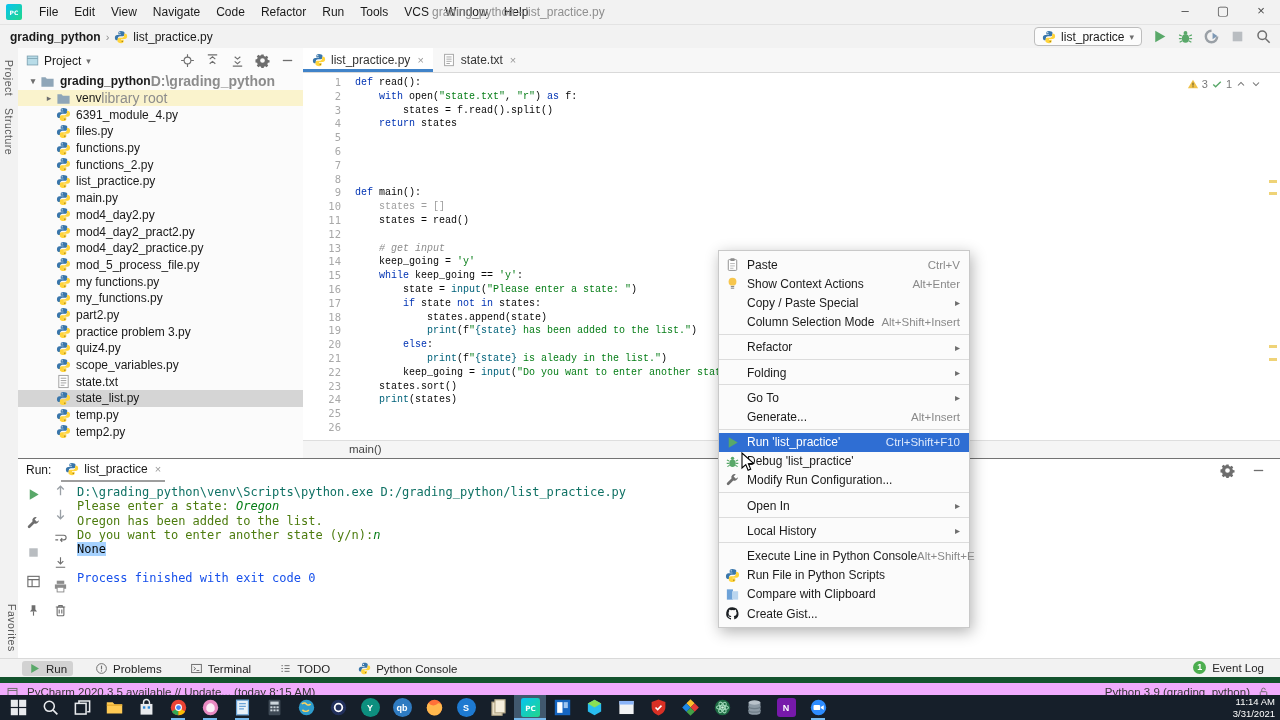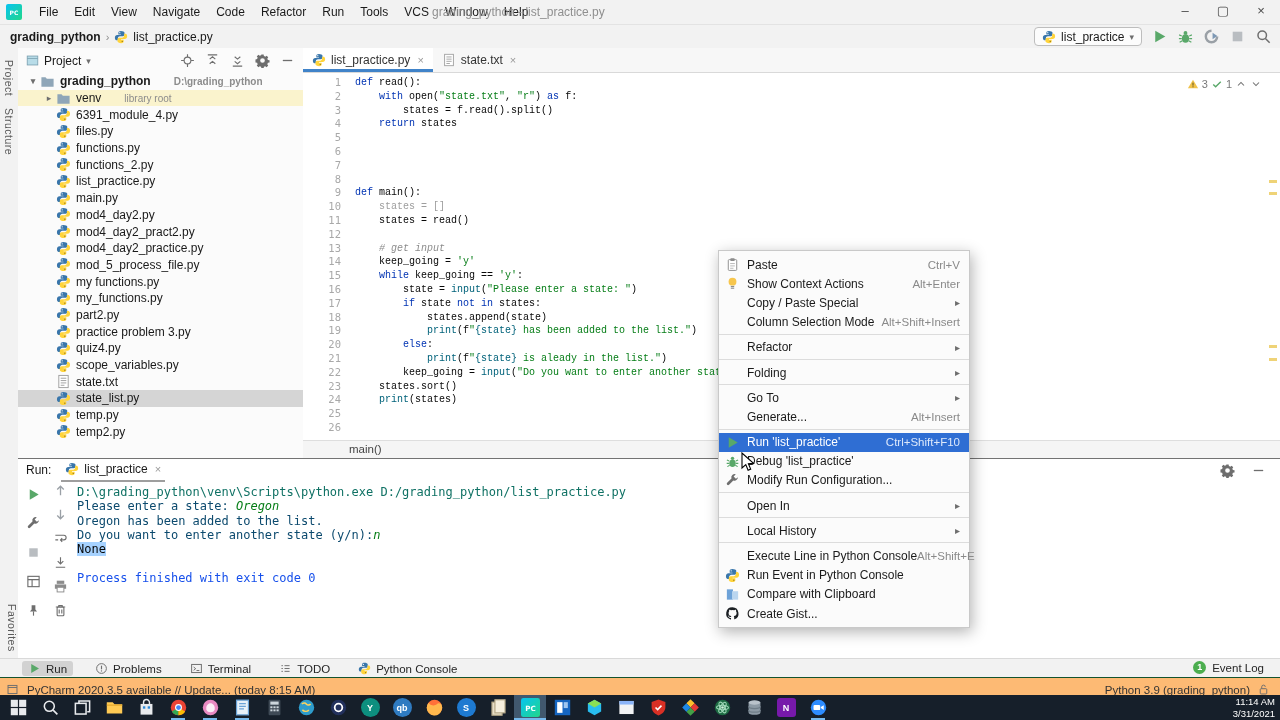--- a/index.html
+++ b/index.html
@@ -40,21 +40,21 @@
            border-right:1px solid #d9d9d9;overflow:hidden}
   .pheader{height:25px;display:flex;align-items:center;font-size:12px;padding-left:8px;gap:5px;color:#1a1a1a}
   .pbox{width:13px;height:13px}
   .ptools{position:absolute;right:8px;top:5px;display:flex;gap:10px}
   .ptools .pt{width:15px;height:15px}
   .tree-row{height:16.7px;display:flex;align-items:center;font-size:12px;
             padding-left:calc(8px + var(--depth,0)*16px);white-space:nowrap;cursor:default}
   .chev{width:14px;min-width:14px;font-size:9px;color:#6e6e6e;text-align:center}
   .ticon{width:15px;height:15px;min-width:15px;margin-right:5px}
   .tlabel{color:#1a1a1a}
-  .tsub{color:#8c8c8c;margin-left:23px;font-size:10px}
+  .tsub{color:#8c8c8c;margin-left:0;font-size:14px}
   .tree-row.sel{background:#d5d5d5}
   .tree-row.hl{background:#faf3cd}
   .tree-row.bold .tlabel{font-weight:bold}
 
   
   #editor{position:absolute;left:303px;top:48px;right:0;height:410px;background:#fff}
   #tabbar{height:24px;background:#f7f7f7;border-bottom:1px solid #d9d9d9;display:flex}
   .etab{display:flex;align-items:center;gap:5px;padding:0 9px;font-size:12px;color:#333}
   .etab.active{background:#fff;box-shadow:inset 0 -3px 0 #4083c9}
   .tabx{color:#9a9a9a;font-size:11px;margin-left:2px}
@@ -80,37 +80,37 @@
   .rtools{position:absolute;right:14px;top:4px;display:flex;gap:16px}
   .rtools .pt{width:15px;height:15px}
   .rstripe{position:absolute;left:3px;top:28px;width:24px;display:flex;flex-direction:column;
            gap:14px;align-items:center}
   .rstripe2{position:absolute;left:30px;top:24px;width:24px;display:flex;flex-direction:column;
             gap:9px;align-items:center}
   .rs-ic{width:15px;height:15px}
   #console{position:absolute;left:59px;top:26px;right:0}
   .console-line{height:14.3px;line-height:14.3px;font-family:"DejaVu Sans Mono",monospace;
                 font-size:12px;white-space:pre}
-  .seg-sys{color:#0f7164}.seg-out{color:#0c4a6e}.seg-inp{color:#067d17;font-style:italic}
+  .seg-sys{color:#0f7164}.seg-out{color:#4d7c0f}.seg-inp{color:#067d17;font-style:italic}
   .seg-info{color:#1750eb}.seg-sel{background:#a6d2ff;color:#080808}
 
   
   #bottombar{position:absolute;left:0;right:0;top:658px;height:19px;background:#f2f2f2;
              border-top:1px solid #d9d9d9;display:flex;align-items:center;padding-left:22px;gap:16px}
   .tw-btn{display:flex;align-items:center;gap:5px;font-size:11.5px;color:#262626;
           padding:1px 6px;border-radius:3px}
   .tw-btn.active{background:#d2d2d2}
   .tw-ic{width:13px;height:13px}
   #eventlog{position:absolute;right:16px;top:2px;display:flex;gap:6px;align-items:center;font-size:11.5px;color:#262626}
   .badge{width:13px;height:13px;border-radius:50%;background:#4cae4f;color:#fff;font-size:9px;
          text-align:center;line-height:13px;font-weight:bold}
 
   
-  #statusbar{position:absolute;left:0;right:0;top:677px;height:18px;background:#fdba74;
-             border-top:1px solid #14532d;font-size:11.5px;color:#333;display:flex;align-items:flex-end}
+  #statusbar{position:absolute;left:0;right:0;top:677px;height:18px;background:#f0abfc;
+             border-top:6px solid #14532d;font-size:11.5px;color:#333;display:flex;align-items:center}
   .st-ic{width:13px;height:13px;margin:0 8px 0 6px}
   .sright{position:absolute;right:10px;display:flex;align-items:center;gap:7px}
   .lock-ic{width:13px;height:13px}
 
   
   #taskbar{position:absolute;left:0;right:0;top:695px;height:25px;background:#161f2a;display:flex;align-items:center}
   #taskbar-icons{display:flex;height:25px;align-items:center;margin-left:2px}
   .tb-item{width:32px;height:25px;display:flex;align-items:center;justify-content:center;position:relative}
   .tb-ic{width:19px;height:19px}
   .tb-glyph{width:19px;height:19px;border-radius:50%;display:flex;align-items:center;justify-content:center;
@@ -1216,21 +1216,21 @@
   </div>
       <div class="menu-item">
     <span class="mi-icon">
           <svg viewBox="0 0 16 16">
             <path d="M7.9 1C6 1 5 1.8 5 3v2h3v.7H3.7C2.2 5.7 1 6.8 1 8.8c0 1.4.5 2.5 1.6 2.9h1.8V9.6c0-1.3 1.1-2.4 2.4-2.4H10c1.1 0 2-.9 2-2V3c0-1.2-2-2-4.1-2z" fill="#3976ab"></path>
             <circle cx="6.6" cy="3" r=".7" fill="#fff"></circle>
             <path d="M8.1 15c1.9 0 2.9-.8 2.9-2v-2H8v-.7h4.3c1.5 0 2.7-1.1 2.7-3.1 0-1.4-.5-2.5-1.6-2.9h-1.8v2.1c0 1.3-1.1 2.4-2.4 2.4H6c-1.1 0-2 .9-2 2v2c0 1.2 2 2.2 4.1 2.2z" fill="#ffd43b"></path>
             <circle cx="9.4" cy="13" r=".7" fill="#8a6d1d"></circle>
           </svg>
         </span>
-    <span class="mi-label">Run Event in Python Console</span>
+    <span class="mi-label">Run File in Python Scripts</span>
     <span class="mi-shortcut"></span>
   </div>
       <div class="menu-item">
     <span class="mi-icon">
           <svg viewBox="0 0 16 16">
             <rect x="2" y="2.5" width="6.5" height="11" fill="#6da2d8"></rect>
             <rect x="7.5" y="4.5" width="6.5" height="9" fill="#b9d5ef"></rect>
           </svg>
         </span>
     <span class="mi-label">Compare with Clipboard</span>

